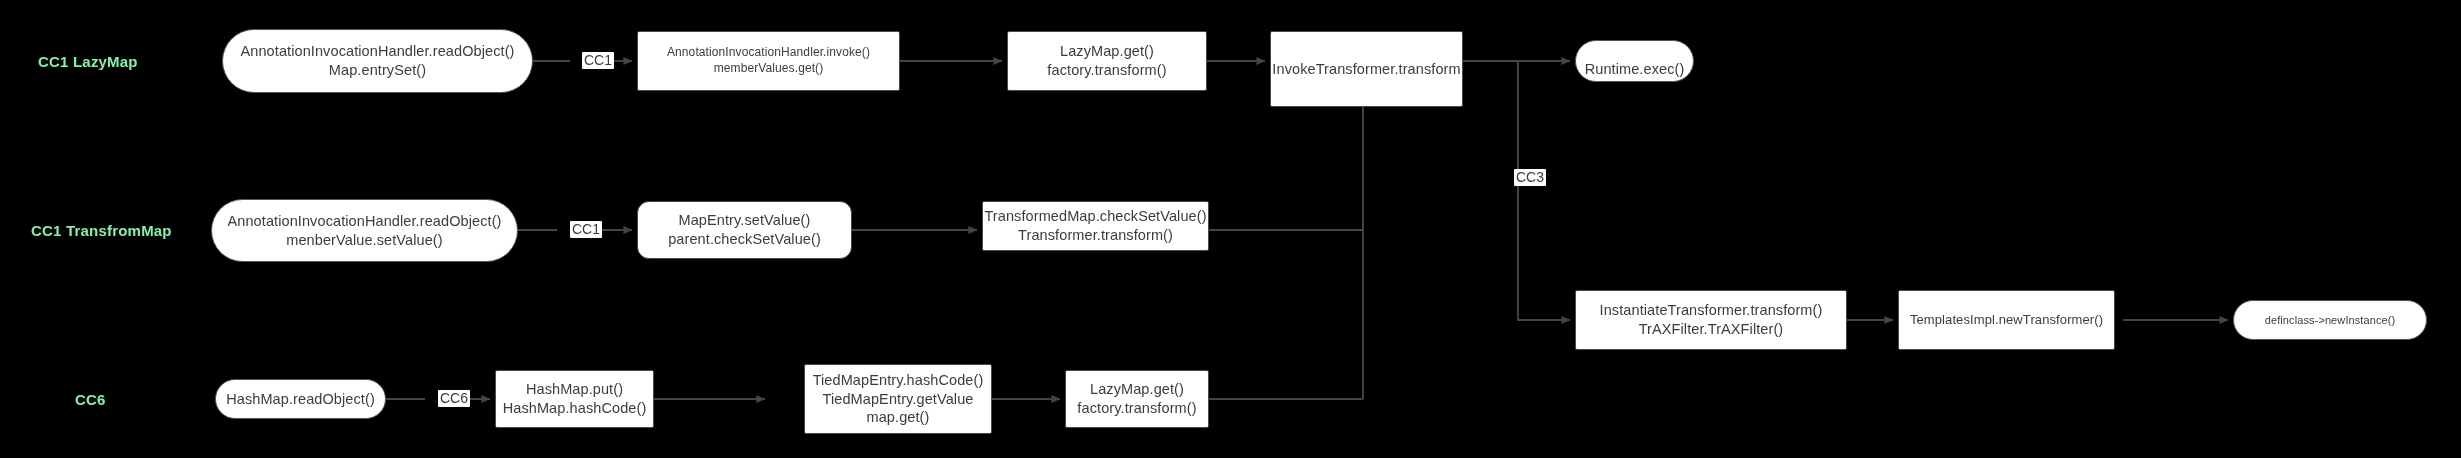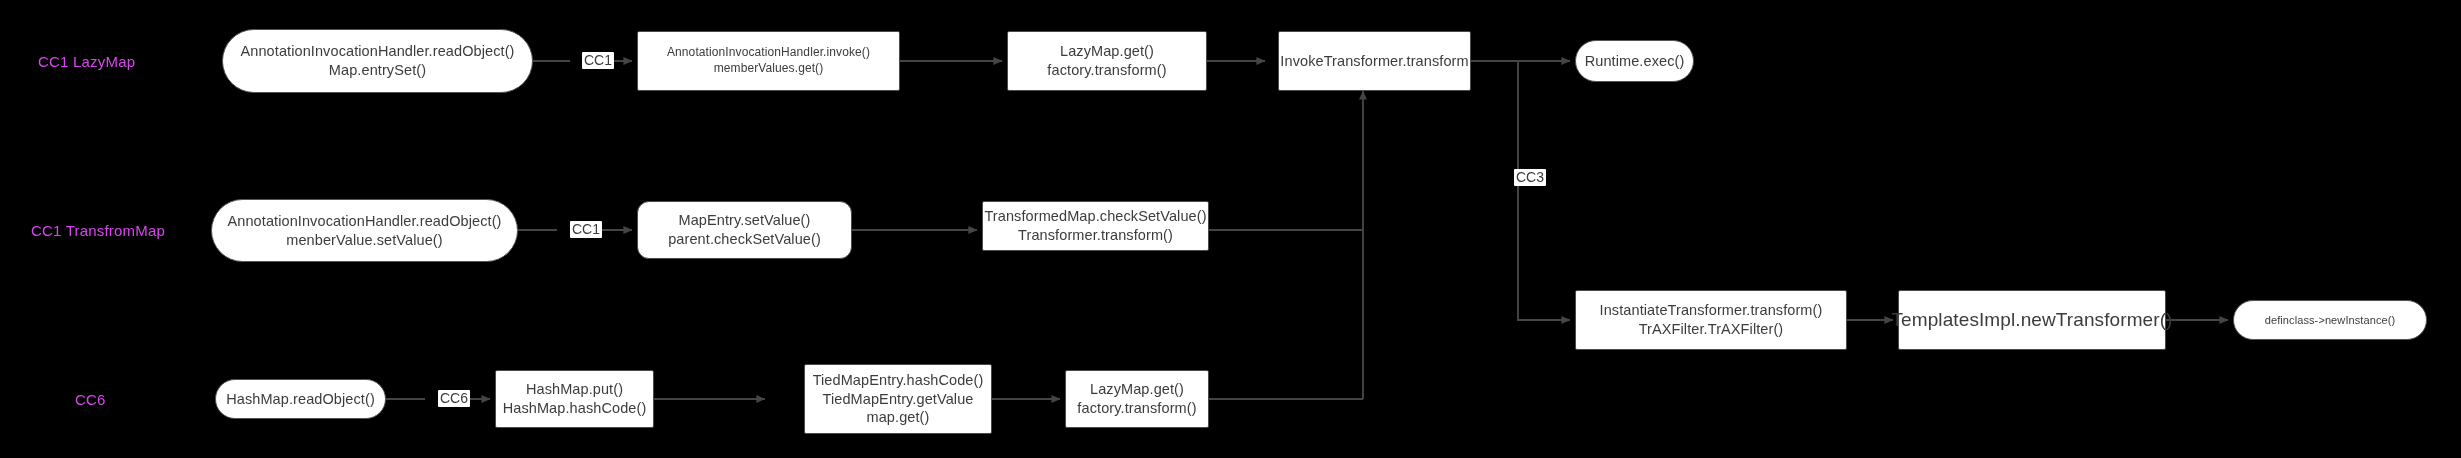--- a/index.html
+++ b/index.html
@@ -34,22 +34,22 @@
     text-align:center;
     line-height:1.30;
     letter-spacing:.1px;
     z-index:3;
   }
   .node.rect{ border-radius:2px; }
   .node.pill{ border-radius:999px; border-color:#555; }
   .node .lines{ padding:2px 10px; white-space:pre-line; }
   .rowlabel{
     position:absolute;
-    color:#d946ef;
-    font-weight:400;
+    color:#86efac;
+    font-weight:700;
     letter-spacing:.2px;
     white-space:nowrap;
     z-index:3;
   }
   .edgelabel{
     position:absolute;
     background:#ffffff;
     color:#3c3c3c;
     padding:0px 2px;
     line-height:1.18;
@@ -112,25 +112,25 @@
   <div class="node rect" style="left:637px;top:31px;width:263px;height:60px;font-size:12px;">
     <span class="lines">AnnotationInvocationHandler.invoke()
 memberValues.get()</span>
   </div>
 
   <div class="node rect" style="left:1007px;top:31px;width:200px;height:60px;font-size:14.5px;">
     <span class="lines">LazyMap.get()
 factory.transform()</span>
   </div>
 
-  <div class="node rect" style="left:1270px;top:31px;width:193px;height:60px;font-size:14.5px;margin-left:8px;">
+  <div class="node rect" style="left:1270px;top:31px;width:193px;height:76px;font-size:14.5px;">
     <span class="lines">InvokeTransformer.transform</span>
   </div>
 
-  <div class="node pill" style="left:1575px;top:40px;width:119px;height:42px;font-size:14.5px;">
+  <div class="node pill" style="left:1575px;top:40px;width:119px;height:42px;font-size:14.5px;align-items:flex-end;">
     <span class="lines">Runtime.exec()</span>
   </div>
 
   <div class="node pill" style="left:211px;top:199px;width:307px;height:63px;font-size:14.5px;">
     <span class="lines">AnnotationInvocationHandler.readObject()
 menberValue.setValue()</span>
   </div>
 
   <div class="node rect" style="left:637px;top:201px;width:215px;height:58px;font-size:14.5px;border-radius:12px;">
     <span class="lines">MapEntry.setValue()
@@ -160,21 +160,21 @@
   <div class="node rect" style="left:1065px;top:370px;width:144px;height:58px;font-size:14.5px;">
     <span class="lines">LazyMap.get()
 factory.transform()</span>
   </div>
 
   <div class="node rect" style="left:1575px;top:290px;width:272px;height:60px;font-size:14.5px;">
     <span class="lines">InstantiateTransformer.transform()
 TrAXFilter.TrAXFilter()</span>
   </div>
 
-  <div class="node rect" style="left:1898px;top:290px;width:268px;height:60px;font-size:19px;">
+  <div class="node rect" style="left:1898px;top:290px;width:217px;height:60px;font-size:13px;">
     <span class="lines">TemplatesImpl.newTransformer()</span>
   </div>
 
   <div class="node pill" style="left:2233px;top:300px;width:194px;height:40px;font-size:11px;">
     <span class="lines">definclass-&gt;newInstance()</span>
   </div>
 
   <div class="edgelabel" style="left:570px;top:52px;font-size:14px;">CC1</div>
 
   <div class="edgelabel" style="left:558px;top:221px;font-size:14px;">CC1</div>

